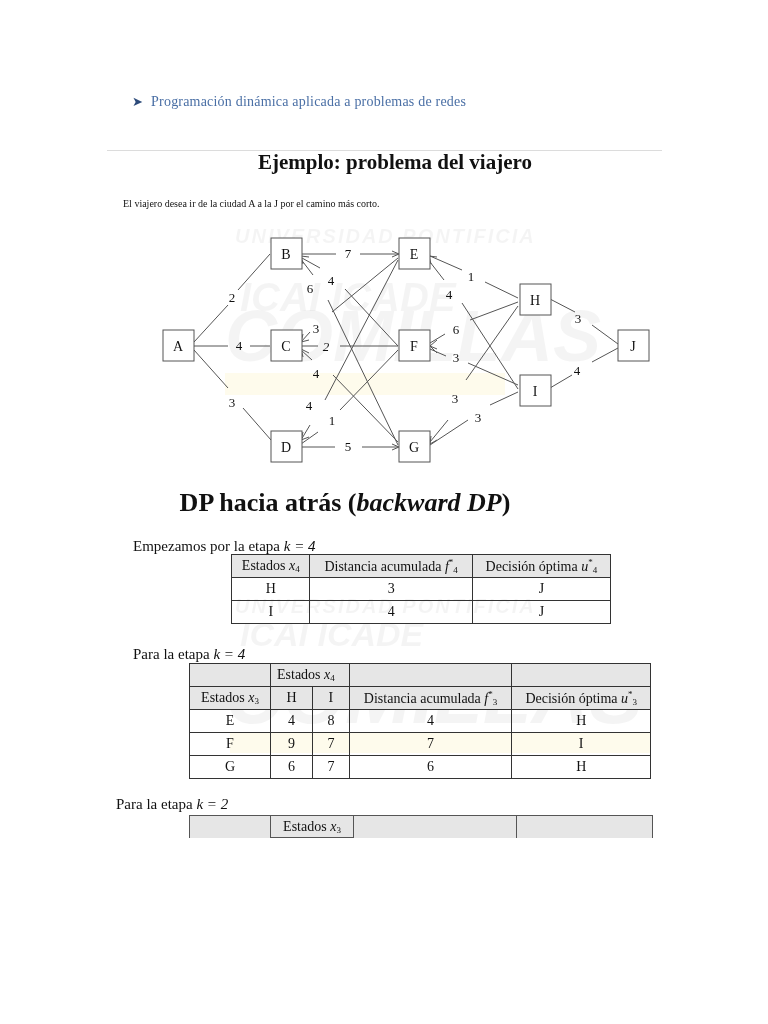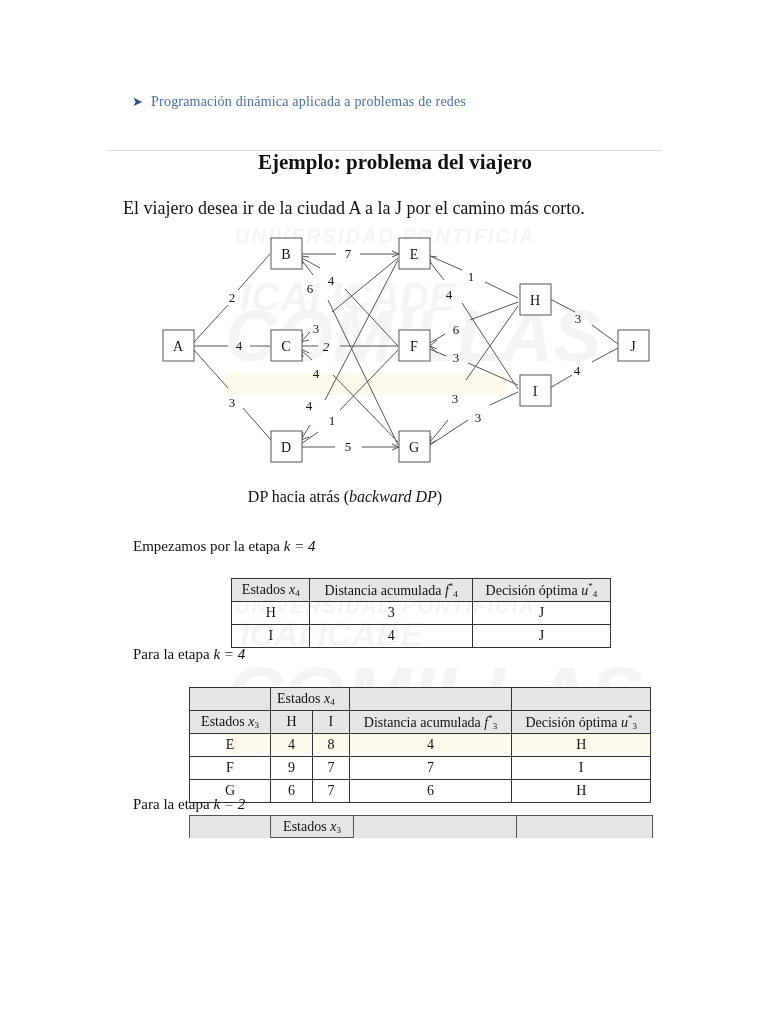--- a/index.html
+++ b/index.html
@@ -1,28 +1,28 @@
 <!DOCTYPE html>
 <html><head>
   <meta charset="utf-8">
   <style>
     html, body { margin: 0; padding: 0; background: #ffffff; }
     body { width: 768px; height: 1024px; position: relative; overflow: hidden; font-family: "Liberation Serif", serif; color: #111; }
     .bullet-line { position: absolute; left: 132px; top: 94px; font-size: 14px; color: #4a6fa5; display: flex; align-items: center; gap: 8px; letter-spacing: 0.2px; }
     .bullet-arrow { color: #2c4a7a; font-size: 13px; }
     .divider { position: absolute; left: 107px; width: 555px; top: 150px; height: 1px; background: #dcdcdc; }
     .h-title { position: absolute; left: 0; width: 790px; text-align: center; top: 150px; font-size: 21px; font-weight: bold; }
-    .intro { position: absolute; left: 123px; top: 198px; font-size: 18px; }
+    .intro { position: absolute; left: 123px; top: 198px; font-size: 10px; }
     .graph { position: absolute; left: 155px; top: 225px; }
     .watermark { position: absolute; pointer-events: none; font-family: "Liberation Sans", sans-serif; color: rgba(0,0,0,0.045); font-weight: bold; font-style: italic; }
     .wm-band { position: absolute; background: rgba(250, 235, 170, 0.22); pointer-events: none; }
-    .h-dp { position: absolute; left: 0; width: 690px; text-align: center; top: 488px; font-size: 16px; font-weight: normal; }
+    .h-dp { position: absolute; left: 0; width: 690px; text-align: center; top: 488px; font-size: 26px; font-weight: bold; }
     .h-dp i { font-style: italic; }
     .stage-label { position: absolute; font-size: 15px; }
-    table.dp { position: absolute; border-collapse: collapse; font-size: 14px; margin-top: 24px; }
+    table.dp { position: absolute; border-collapse: collapse; font-size: 14px; }
     table.dp td, table.dp th { border: 1px solid #333; padding: 0 6px; height: 22px; text-align: center; font-weight: normal; white-space: nowrap; }
     table.dp th { background: #e6e6e6; }
     .sub { font-size: 9px; vertical-align: -2px; }
     .sup { font-size: 9px; vertical-align: 6px; }
     .mi { font-style: italic; }
   </style>
 </head>
 <body>
 
 <div class="bullet-line">
@@ -219,20 +219,20 @@
   <tr>
     <td>G</td>
         <td>6</td>
         <td>7</td>
         <td>6</td>
         <td>H</td>
   </tr>
 </tbody>
   </table>
 
-<div class="stage-label" style="left:133px; top:796px;">
+<div class="stage-label" style="left:116px; top:796px;">
   <span>Para la etapa</span>
   <span class="mi">k = 2</span>
 </div>
 <div style="position:absolute; left:189px; top:815px; width:462px; height:22px; background:#e6e6e6; border-top:1px solid #555; border-left:1px solid #555; border-right:1px solid #555;">
   <div style="position:absolute; left:80px; top:0; width:82px; height:21px; border-left:1px solid #555; border-right:1px solid #555; border-bottom:1px solid #555; font-size:14px; line-height:21px; text-align:center;"><span>Estados</span> <span class="mi">x</span><span class="sub">3</span></div>
   <div style="position:absolute; left:326px; top:0; width:1px; height:22px; background:#555;"></div>
 </div>
 
 </body></html>

